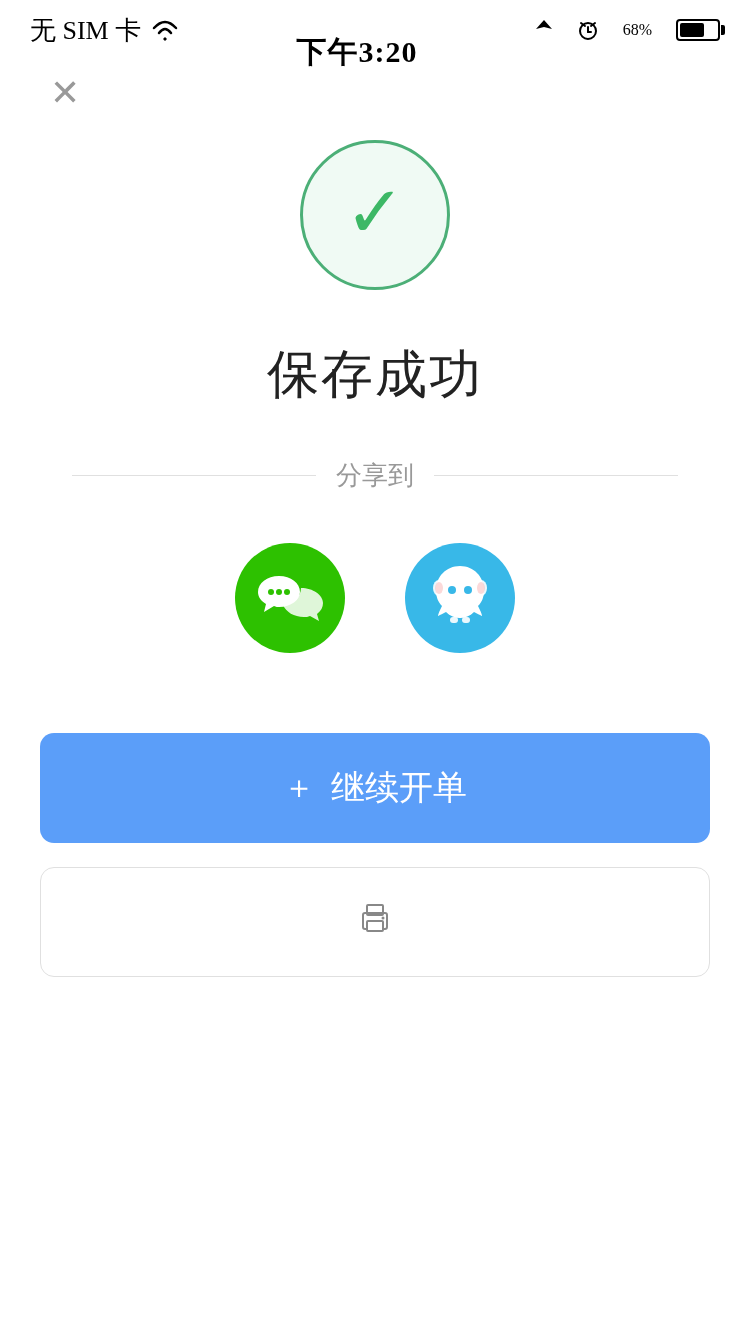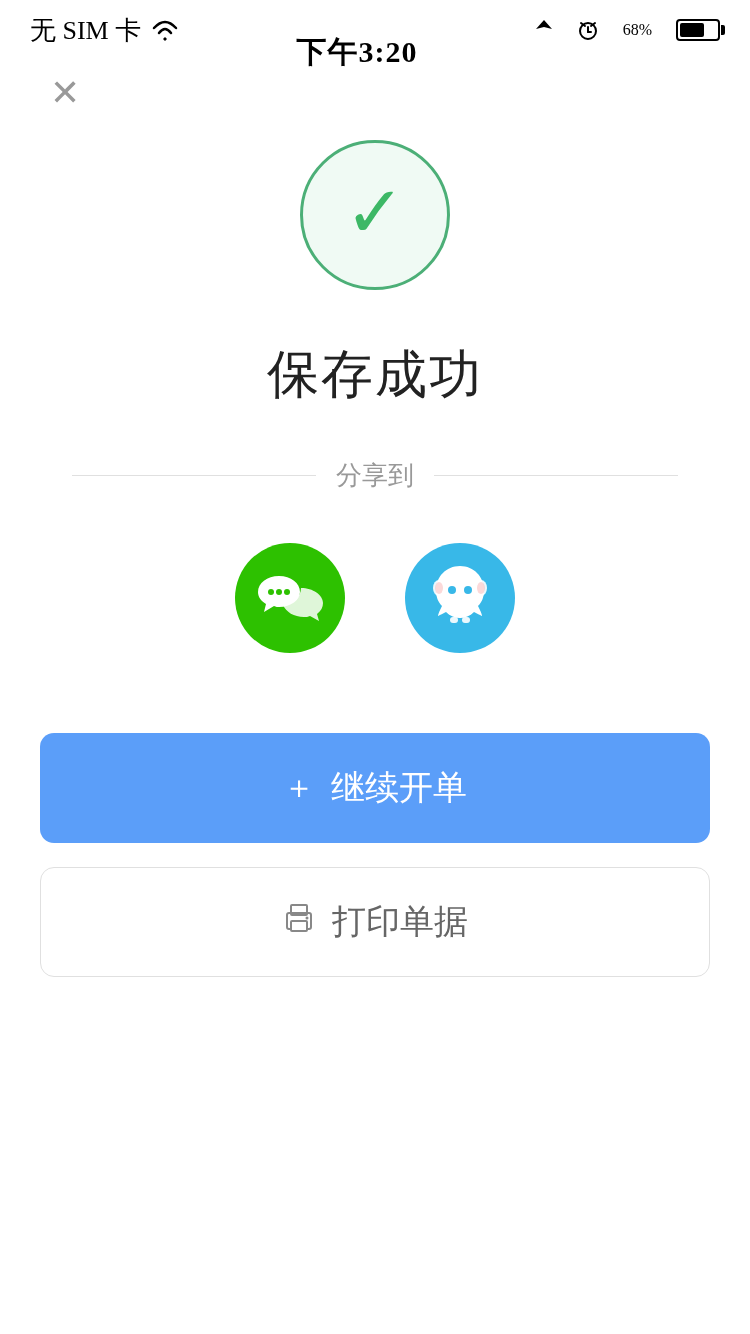--- a/index.html
+++ b/index.html
@@ -300,19 +300,18 @@
 
     <button class="action-btn action-btn-secondary">
       <span class="btn-icon">
         <svg width="34" height="34" viewBox="0 0 34 34" fill="none">
           <rect x="5" y="12" width="24" height="16" rx="2" stroke="#888" stroke-width="2"></rect>
           <rect x="9" y="4" width="16" height="10" rx="1" stroke="#888" stroke-width="2"></rect>
           <rect x="9" y="20" width="16" height="10" rx="1" stroke="#888" stroke-width="2" fill="white"></rect>
           <circle cx="25" cy="17" r="1.5" fill="#888"></circle>
         </svg>
       </span>
-      <span>打印单据</span>
     </button>
 
 
   </div>
 
 </div>
 
 </body></html>

